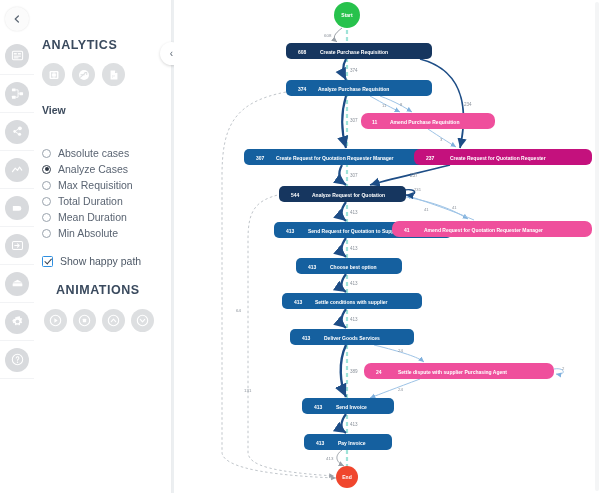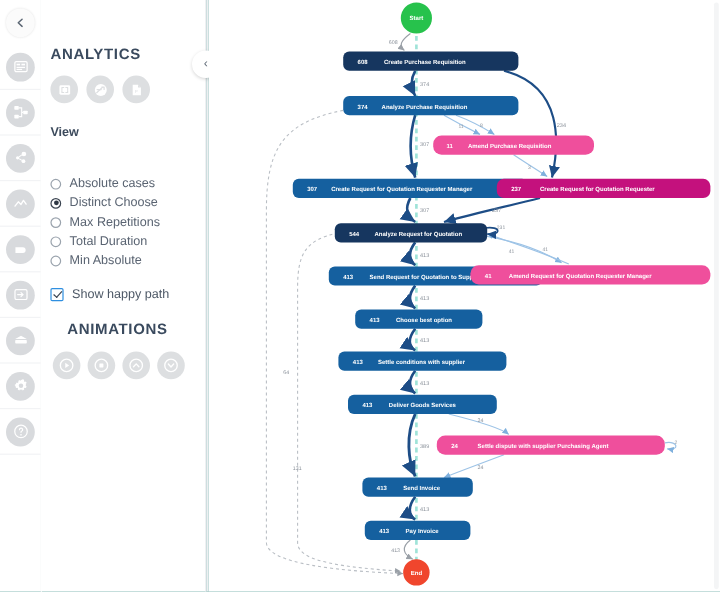--- a/index.html
+++ b/index.html
@@ -2,21 +2,21 @@
 <html><head>
 <meta charset="utf-8">
 <title>Process Analytics</title>
 <style>
   html,body{margin:0;padding:0;}
   body{
     width:600px;height:493px;overflow:hidden;background:#ffffff;
     font-family:"Liberation Sans","DejaVu Sans",sans-serif;
     -webkit-font-smoothing:antialiased;
   }
-  #app{position:relative;width:600px;height:493px;background:#0f766e;}
+  #app{position:relative;width:600px;height:493px;background:#ec4899;}
 
   
   .rail{
     position:absolute;left:0;top:0;width:34px;height:493px;
     background:#ffffff;border-right:1px solid #eceef0;
     display:flex;flex-direction:column;align-items:center;
   }
   .rail-item{
     width:34px;height:37px;display:flex;align-items:center;justify-content:center;
     border-bottom:1px solid #f2f3f5;
@@ -225,29 +225,33 @@
 
     <div class="view-label">View</div>
 
     <div class="radio-list">
       <div class="radio-row">
         <span class="radio-mark"></span>
         <span class="radio-text">Absolute cases</span>
       </div>
       <div class="radio-row on">
         <span class="radio-mark"></span>
-        <span class="radio-text">Distinct Choose</span>
+        <span class="radio-text">Analyze Cases</span>
       </div>
       <div class="radio-row">
         <span class="radio-mark"></span>
-        <span class="radio-text">Max Repetitions</span>
+        <span class="radio-text">Max Requisition</span>
       </div>
       <div class="radio-row">
         <span class="radio-mark"></span>
         <span class="radio-text">Total Duration</span>
+      </div>
+      <div class="radio-row">
+        <span class="radio-mark"></span>
+        <span class="radio-text">Mean Duration</span>
       </div>
       <div class="radio-row">
         <span class="radio-mark"></span>
         <span class="radio-text">Min Absolute</span>
       </div>
     </div>
 
     <div class="check-row">
       <span class="check-mark"></span>
       <span class="check-text">Show happy path</span>

